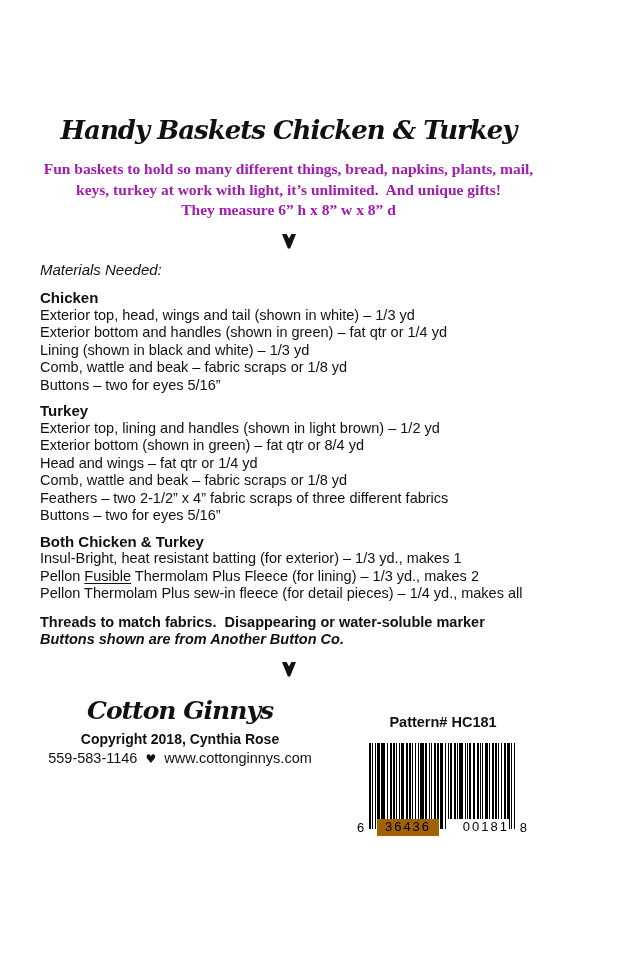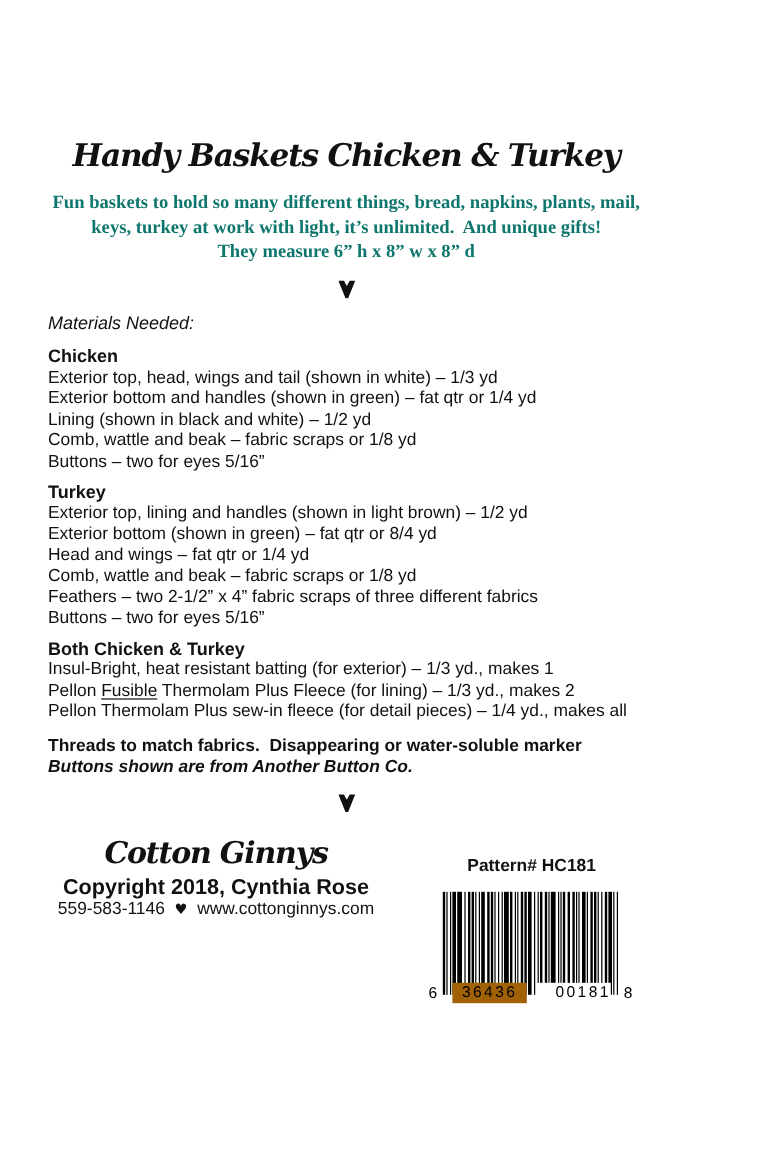--- a/index.html
+++ b/index.html
@@ -9,21 +9,21 @@
 
   .title{
     font-family:"DejaVu Serif","Liberation Serif",serif;
     font-style:italic;font-weight:bold;
     font-size:26px;line-height:36px;letter-spacing:-1px;
     text-align:center;white-space:pre;
   }
 
   .intro{margin-top:11px;text-align:center;
     font-family:"Liberation Serif","DejaVu Serif",serif;
-    font-size:15.5px;line-height:20.5px;font-weight:bold;color:#0f766e;}
+    font-size:15.5px;line-height:20.5px;font-weight:bold;color:#a21caf;}
   .intro-line{white-space:pre;}
 
   .divider{margin-top:12px;height:16px;text-align:center;}
 
   .materials{margin-top:12px;font-size:14.5px;line-height:17.5px;}
   .mat-heading{font-style:italic;font-size:15px;margin-bottom:11px;}
   .sec{margin-bottom:8px;}
   .sec-title{font-weight:bold;font-size:15px;white-space:pre;}
   .line{white-space:pre;}
   .u{text-decoration:underline;text-underline-offset:2px;}
@@ -32,21 +32,21 @@
   .note-threads{font-weight:bold;white-space:pre;}
   .note-buttons{font-weight:bold;font-style:italic;white-space:pre;}
 
   .footer{position:relative;height:287px;}
   .brand-block{position:absolute;left:0;top:16px;width:280px;text-align:center;}
   .brand{
     font-family:"DejaVu Serif","Liberation Serif",serif;
     font-style:italic;font-weight:bold;
     font-size:25px;line-height:36px;letter-spacing:-1px;white-space:pre;
   }
-  .copyright{font-weight:bold;font-size:18px;line-height:19px;margin-top:1px;white-space:pre;}
+  .copyright{font-weight:bold;font-size:14px;line-height:19px;margin-top:1px;white-space:pre;}
   .phone-line{font-size:14.5px;line-height:19px;white-space:pre;}
   .heart{font-family:"DejaVu Sans",sans-serif;font-size:12px;}
 
   .pattern-block{position:absolute;left:315px;top:36px;width:176px;text-align:center;}
   .pattern-label{font-weight:bold;font-size:14.5px;line-height:18px;white-space:pre;}
   .barcode{position:relative;width:172px;height:93px;margin:12px auto 0;}
   .barcode svg{position:absolute;left:0;top:0;}
   .bc-digit{position:absolute;bottom:0;font-size:13px;line-height:16px;letter-spacing:2px;color:#000;}
   .bc-lead{left:0;}
   .bc-g1{left:20px;width:62px;background:#a16207;text-align:center;height:17px;}
@@ -75,21 +75,21 @@
       </span>
     </div>
 
     <div class="materials">
       <div class="mat-heading">Materials Needed:</div>
 
       <div class="sec">
         <div class="sec-title">Chicken</div>
         <div class="line">Exterior top, head, wings and tail (shown in white) – 1/3 yd</div>
         <div class="line">Exterior bottom and handles (shown in green) – fat qtr or 1/4 yd</div>
-        <div class="line">Lining (shown in black and white) – 1/2 yd</div>
+        <div class="line">Lining (shown in black and white) – 1/3 yd</div>
         <div class="line">Comb, wattle and beak – fabric scraps or 1/8 yd</div>
         <div class="line">Buttons – two for eyes 5/16”</div>
       </div>
 
       <div class="sec">
         <div class="sec-title">Turkey</div>
         <div class="line">Exterior top, lining and handles (shown in light brown) – 1/2 yd</div>
         <div class="line">Exterior bottom (shown in green) – fat qtr or 8/4 yd</div>
         <div class="line">Head and wings – fat qtr or 1/4 yd</div>
         <div class="line">Comb, wattle and beak – fabric scraps or 1/8 yd</div>

